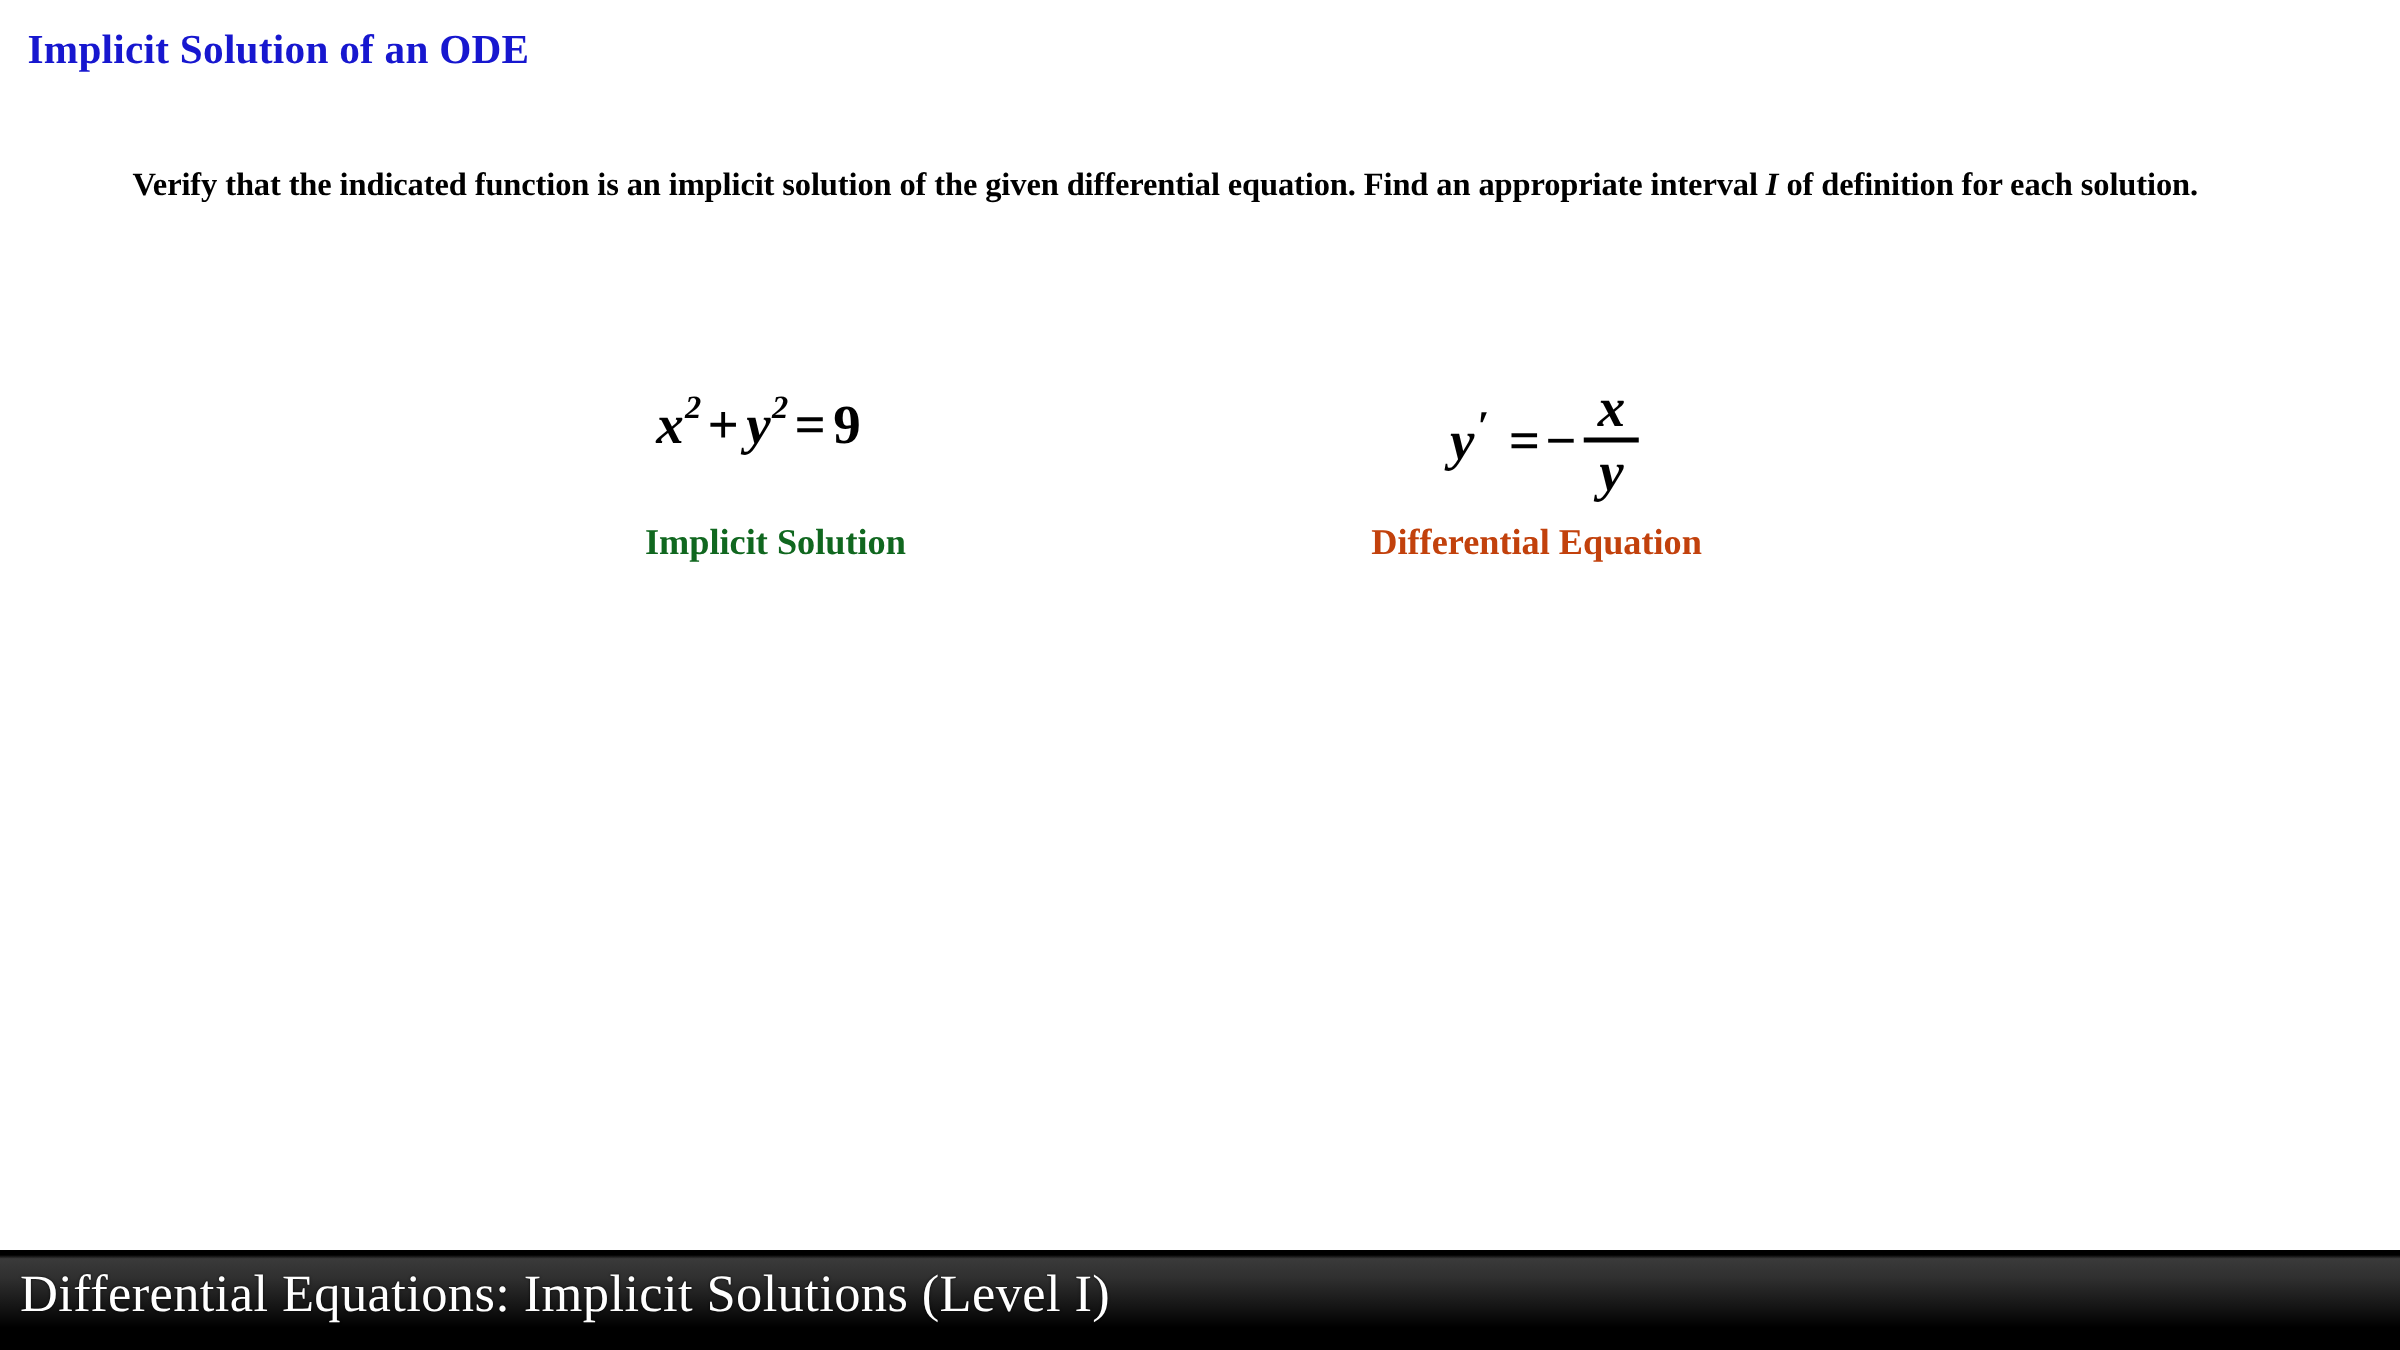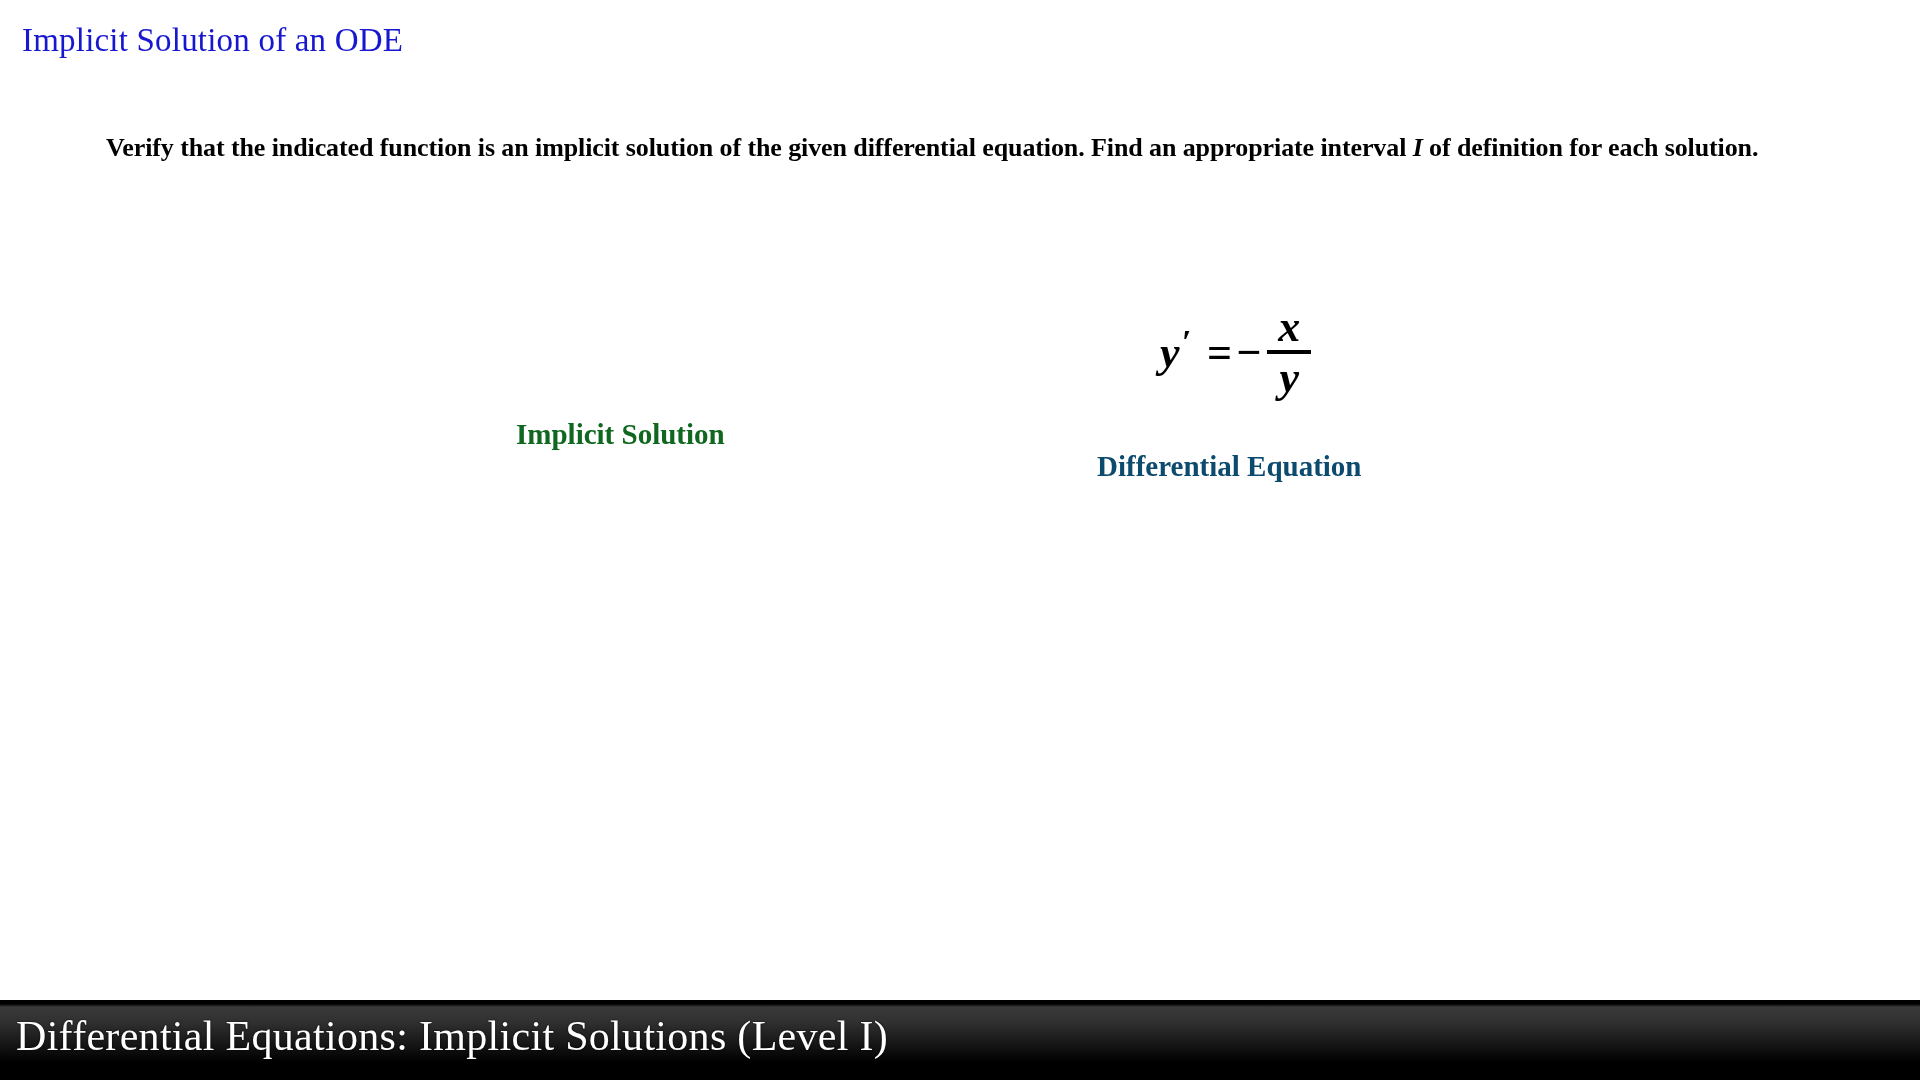--- a/index.html
+++ b/index.html
@@ -15,21 +15,21 @@
     overflow: hidden;
     position: relative;
   }
 
   
   #slide-title {
     position: absolute;
     left: 22px;
     top: 22px;
     font-size: 33px;
-    font-weight: normal;
+    font-weight: bold;
     color: #1717cf;
     letter-spacing: 0.2px;
     white-space: nowrap;
   }
 
   
   #prompt {
     position: absolute;
     left: 106px;
     top: 120px;
@@ -142,22 +142,21 @@
     white-space: nowrap;
   }
   #caption-implicit {
     left: 516px;
     top: 418px;
     color: #10671f;
   }
   #caption-diff {
     left: 1097px;
     top: 418px;
-    color: #0c4a6e;
-    margin-top: 32px;
+    color: #c2410c;
   }
 
   
   #bottom-banner {
     position: absolute;
     left: 0;
     bottom: 0;
     width: 1920px;
     height: 80px;
     background: linear-gradient(to bottom,
@@ -184,20 +183,21 @@
 </style>
 </head>
 <body>
 
 <div id="slide-title">Implicit Solution of an ODE</div>
 
 <div id="prompt"><span>Verify that the indicated function is an implicit solution of the given differential equation. Find an appropriate interval </span><span class="ital">I</span><span> of definition for each solution.</span></div>
 
 <div id="math-row">
 
+  <div class="math" id="eq-implicit"><span>x</span><span class="sup">2</span><span class="op">+</span><span>y</span><span class="sup">2</span><span class="op">=</span><span class="num">9</span></div>
 
   <div class="math" id="eq-diff">
       <span>y</span>
       <span class="prime">′</span>
       <span class="eqsign">=</span>
       <span class="minus">−</span>
       <span class="fraction">
         <span class="numer">x</span>
         <span class="bar"></span>
         <span class="denom">y</span>

